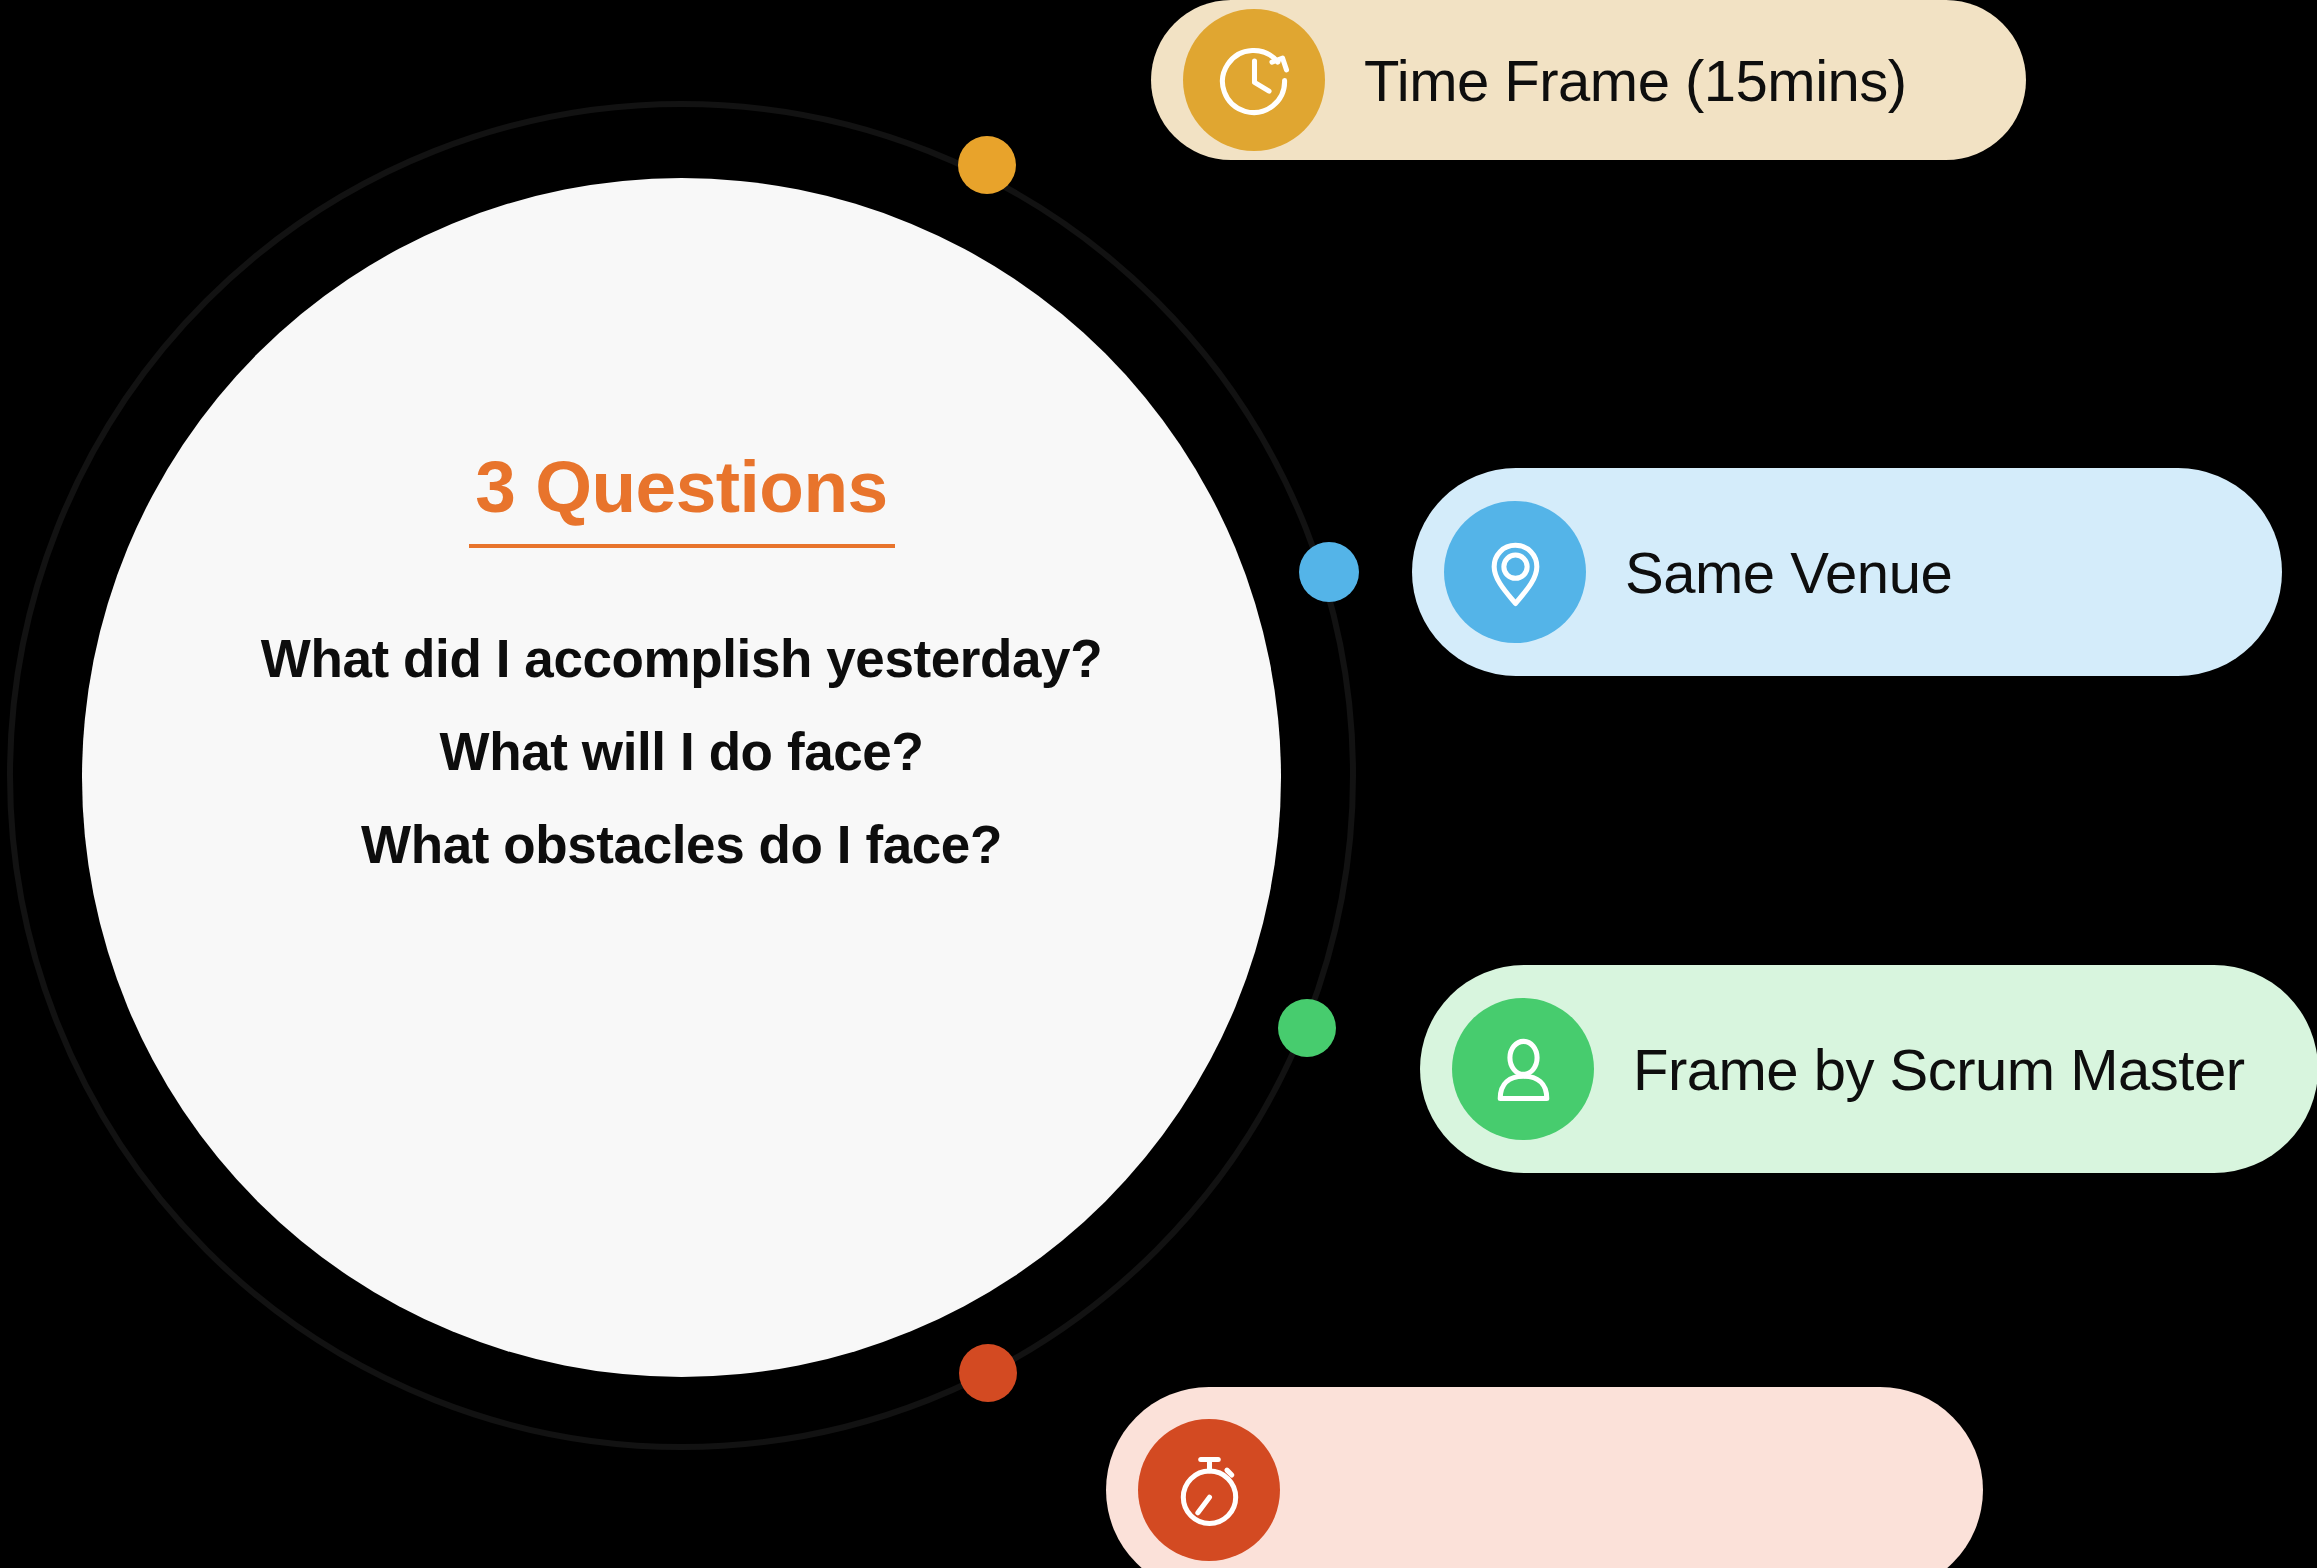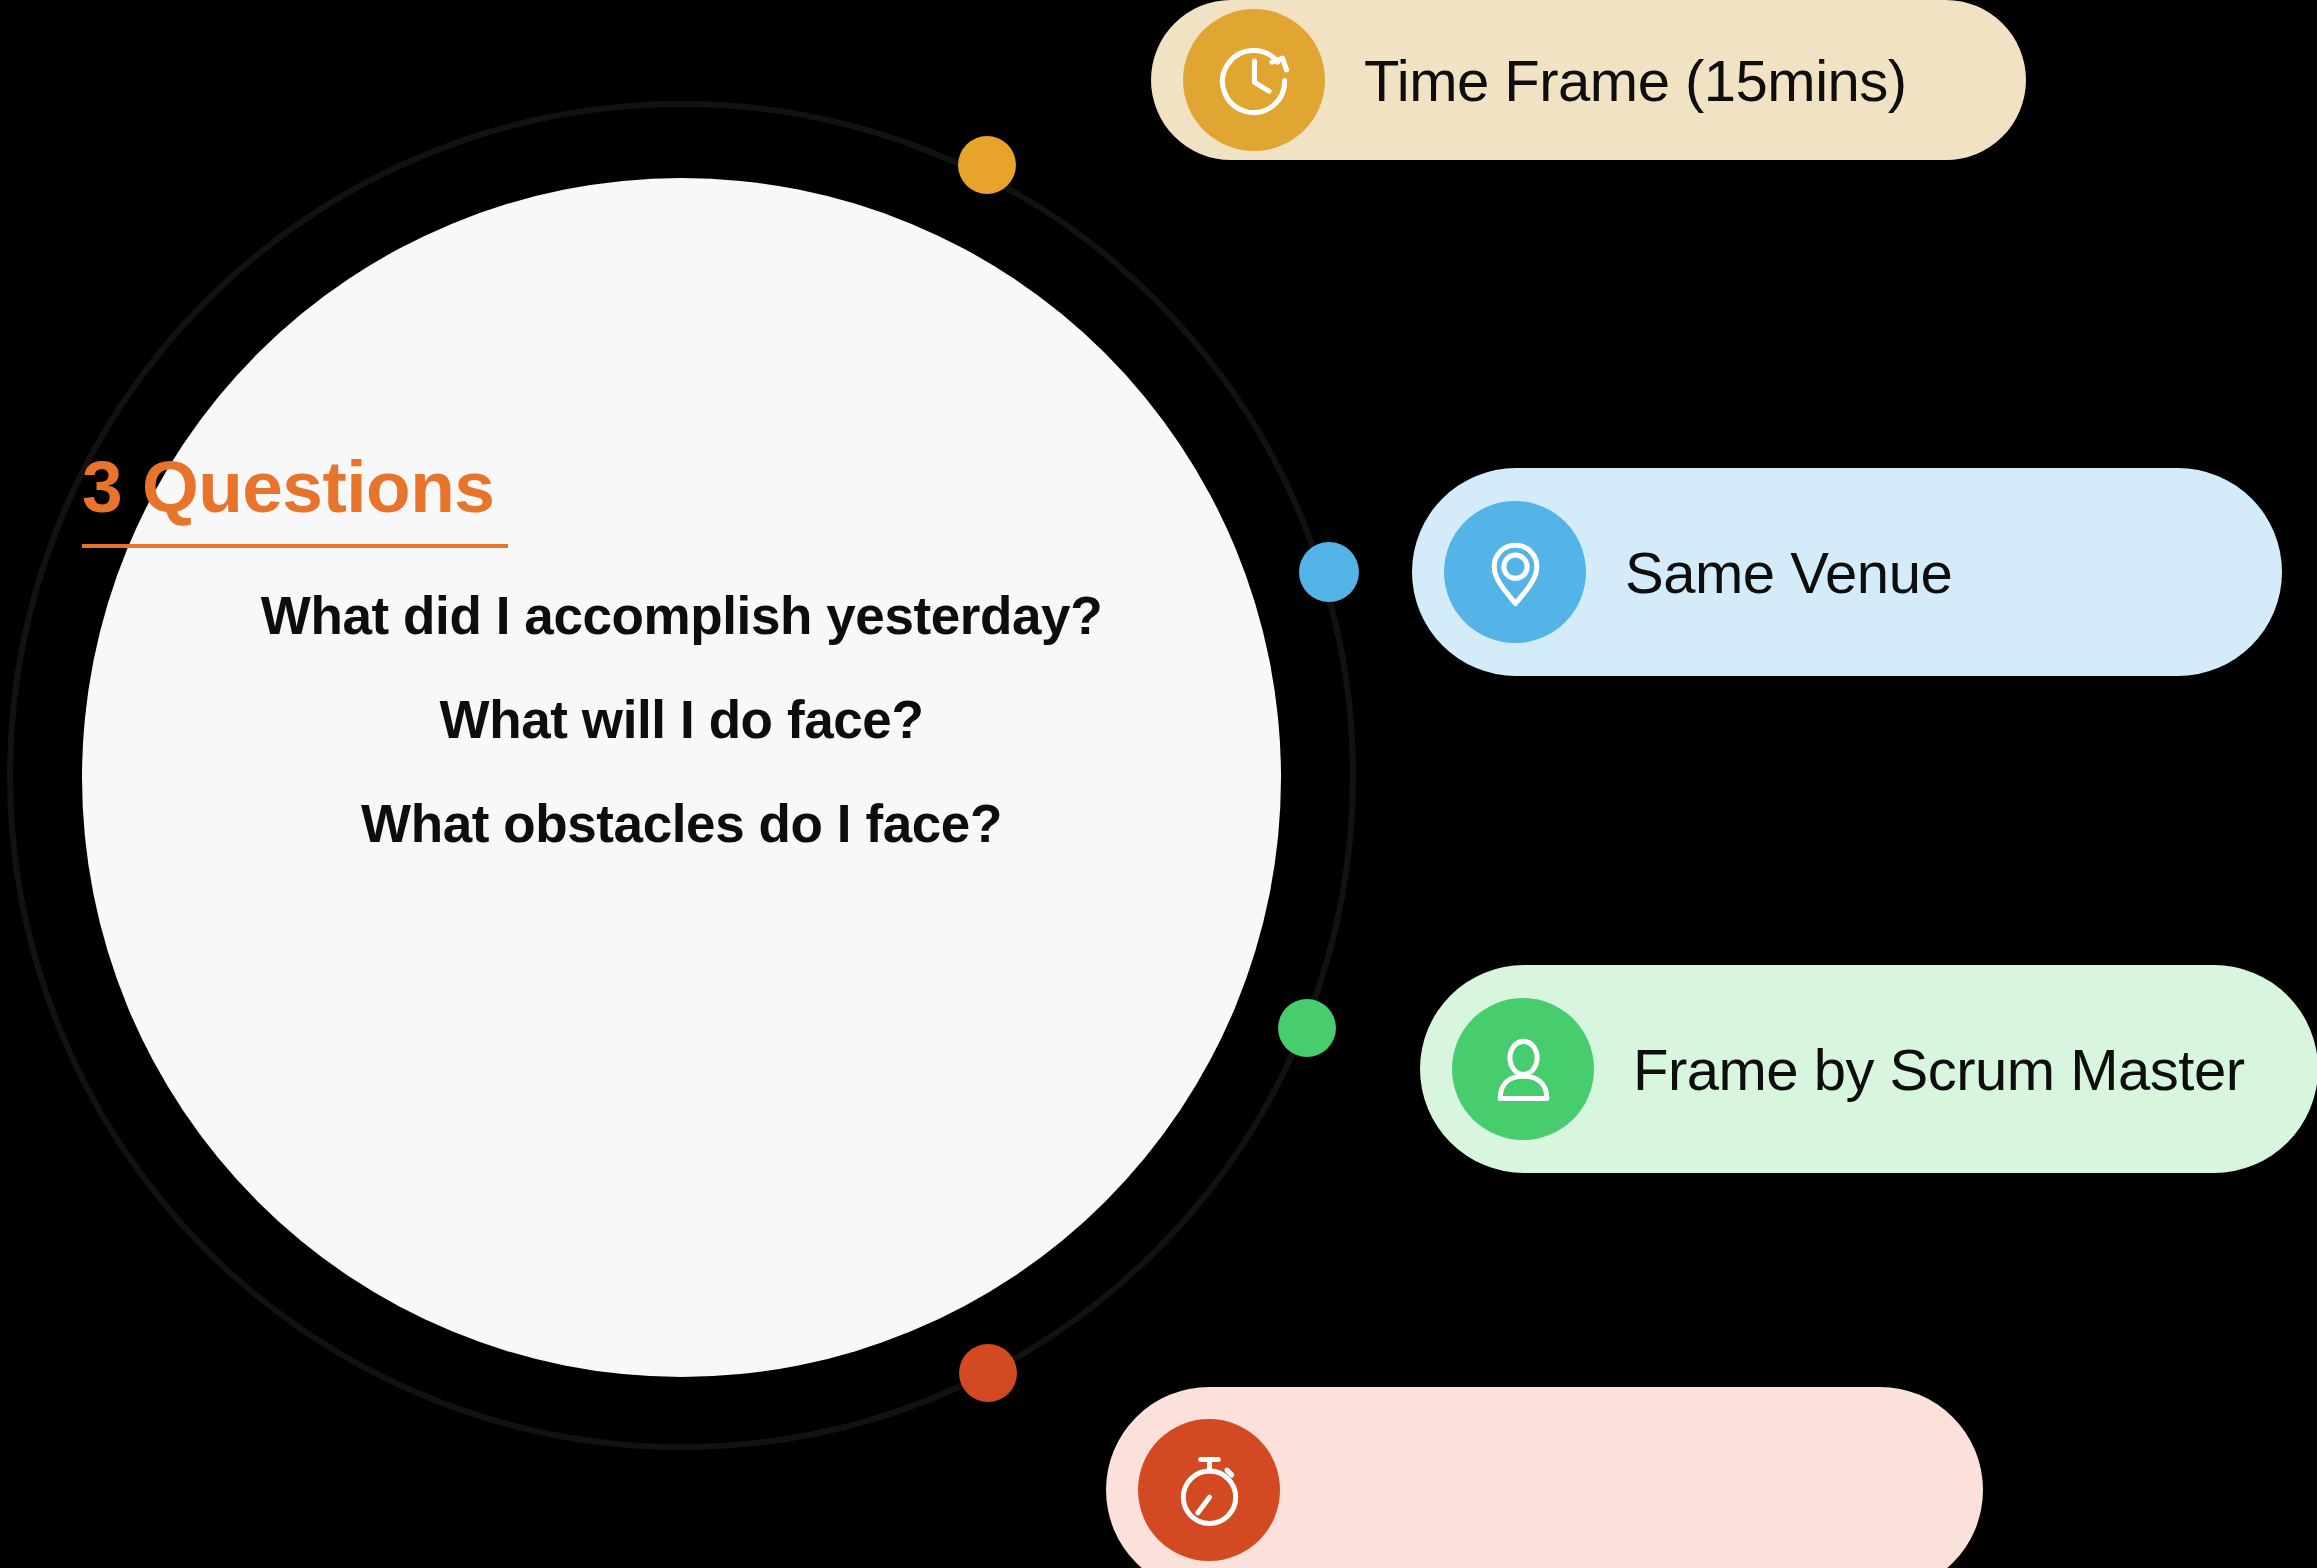--- a/index.html
+++ b/index.html
@@ -42,41 +42,42 @@
     display: flex;
     flex-direction: column;
     align-items: center;
     justify-content: flex-start;
   }
   .center-inner {
     width: 100%;
     padding-top: 272px;
     display: flex;
     flex-direction: column;
+    align-items: center;
   }
   .center-title {
     color: #E8742C;
     font-size: 73px;
     font-weight: bold;
     letter-spacing: -0.5px;
     line-height: 1.0;
     white-space: nowrap;
   }
   .title-rule {
     margin-top: 20.6px;
     width: 426px;
     height: 4.7px;
     background: #E8742C;
   }
   .question-list {
-    margin-top: 38px;
+    margin-top: 81px;
     display: flex;
     flex-direction: column;
     align-items: center;
-    gap: 43px;
+    gap: 32px;
     width: 100%;
   }
   .question {
     color: #0D0D0D;
     font-size: 53px;
     font-weight: bold;
     letter-spacing: -0.4px;
     line-height: 1.15;
     white-space: nowrap;
   }

